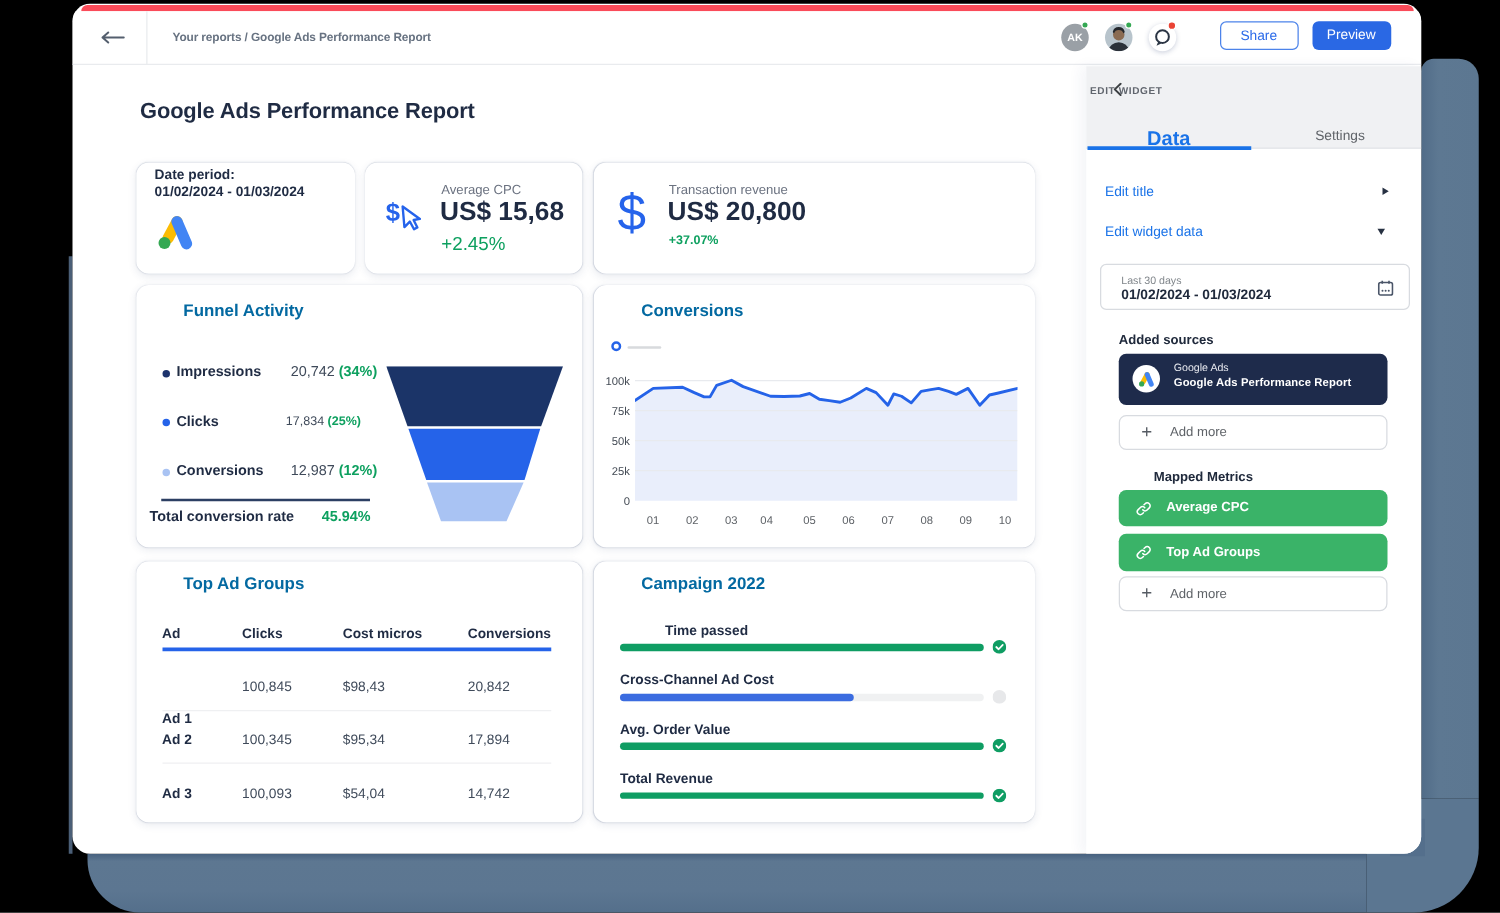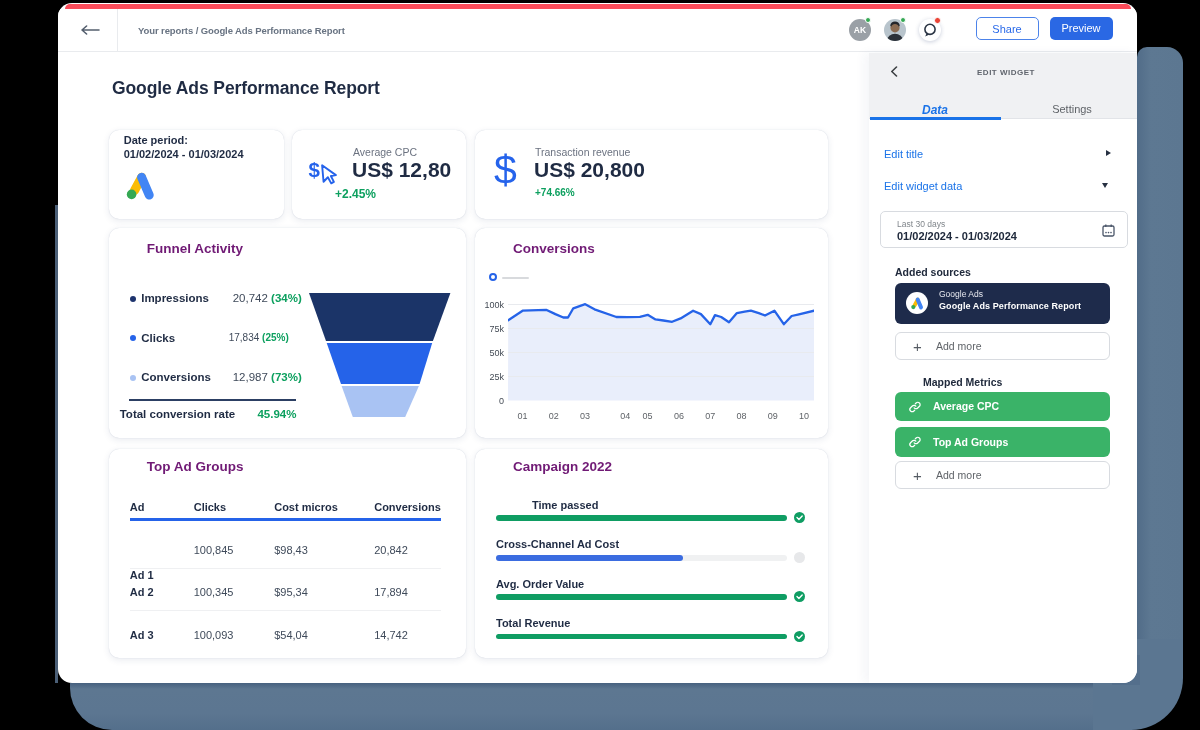--- a/index.html
+++ b/index.html
@@ -11,21 +11,21 @@
 background:linear-gradient(90deg,#516c88 0px,#5d7892 14px,#5c7791 100%);}
 #shleft{position:absolute;left:55.2px;top:205px;width:2.8px;height:478px;z-index:1;background:rgba(88,112,140,.85);}
 .abs{position:absolute;}
 #redbar{left:7px;top:0.8px;width:1066px;height:5.2px;background:#fa4b59;border-radius:7px 7px 0 0;}
 #topbar{left:0;top:5.5px;width:100%;height:43px;background:#fff;border-bottom:1px solid #e9ebee;}
 .navy{color:#1f2b43;}
 .gray{color:#6b7280;}
 .grn{color:#0da05f;}
 
 .card{position:absolute;background:#fff;border-radius:10px;box-shadow:0 0 1px rgba(60,80,120,.25),0 2px 7px rgba(40,60,110,.10);}
-.ctitle{position:absolute;left:21px;font-size:13.5px;font-weight:bold;color:#701a75;padding-left:17px;}
+.ctitle{position:absolute;left:21px;font-size:13.5px;font-weight:bold;color:#0369a1;padding-left:17px;}
 #sidebar{left:811px;top:49.5px;width:268px;height:630.5px;background:#fff;box-shadow:-5px 0 10px rgba(40,60,110,.05);}
 .sbx{position:absolute;left:26px;width:215px;border-radius:6px;}
 .addmore{border:1px solid #d8dbe0;background:#fff;}
 .addmore span.pl{position:absolute;left:17px;top:50%;transform:translateY(-50%);font-size:15px;color:#555b63;font-weight:400;}
 .addmore span.tx{position:absolute;left:40px;top:50%;transform:translateY(-50%);font-size:10.5px;color:#5f6368;}
 .gbtn{background:#3ab368;}
 .gbtn .tx{position:absolute;left:38px;top:50%;transform:translateY(-50%);font-size:10.5px;font-weight:bold;color:#fff;}
 .tri-r{width:0;height:0;border-top:3.8px solid transparent;border-bottom:3.8px solid transparent;border-left:5.2px solid #273142;}
 .tri-d{width:0;height:0;border-left:3.8px solid transparent;border-right:3.8px solid transparent;border-top:5.2px solid #273142;}
 .dot{position:absolute;border-radius:50%;}
@@ -79,43 +79,43 @@
     </svg>
   </div>
   <div class="card" style="left:234px;top:126.5px;width:174px;height:89px;">
     <svg class="abs" style="left:16px;top:26px" width="32" height="34" viewBox="0 0 32 34">
       <text x="0.5" y="20.6" font-size="20.5" font-weight="600" fill="#2563eb" font-family="Liberation Sans">$</text>
       <g transform="translate(14.1,9.2) rotate(-5)">
           <path d="M0 0 L0 16.6 L4.7 12.5 L7.5 18.9 L10.3 17.7 L7.8 11.5 L12.9 11.1 Z" fill="#fff" stroke="#2563eb" stroke-width="1.9" stroke-linejoin="round"></path>
         </g>
     </svg>
     <div class="abs gray" style="left:61px;top:16.5px;font-size:10.5px;">Average CPC</div>
-    <div class="abs navy" style="left:60px;top:28.5px;font-size:21px;font-weight:bold;">US$ 12,80</div>
-    <div class="abs grn" style="left:43px;top:57px;font-size:12px;font-weight:bold;">+2.45%</div>
+    <div class="abs navy" style="left:60px;top:28.5px;font-size:21px;font-weight:bold;">US$ 15,68</div>
+    <div class="abs grn" style="left:61px;top:57px;font-size:15px;font-weight:normal;">+2.45%</div>
   </div>
   <div class="card" style="left:417px;top:126.5px;width:353px;height:89px;">
     <svg class="abs" style="left:18px;top:18px" width="26" height="44" viewBox="0 0 26 44">
       <text x="1" y="36" font-size="41" font-weight="500" fill="#2563eb" font-family="Liberation Sans">$</text>
     </svg>
     <div class="abs gray" style="left:60px;top:16.5px;font-size:10.5px;">Transaction revenue</div>
     <div class="abs navy" style="left:59px;top:28.5px;font-size:21px;font-weight:bold;">US$ 20,800</div>
-    <div class="abs grn" style="left:60px;top:57px;font-size:10px;font-weight:bold;">+74.66%</div>
+    <div class="abs grn" style="left:60px;top:57px;font-size:10px;font-weight:bold;">+37.07%</div>
   </div>
 
   <div class="card" style="left:50.7px;top:224.5px;width:357.3px;height:210px;">
     <div class="ctitle" style="top:13px;">Funnel Activity</div>
     <div class="dot" style="left:21.5px;top:68px;width:6px;height:6px;background:#1d336d;"></div>
     <div class="abs navy" style="left:32.5px;top:64.5px;font-size:11.5px;font-weight:bold;">Impressions</div>
     <div class="abs" style="left:124px;top:64.5px;font-size:11.5px;color:#3f4a5a;">20,742 <span class="grn" style="font-weight:bold">(34%)</span></div>
     <div class="dot" style="left:21.5px;top:107.5px;width:6px;height:6px;background:#2563e9;"></div>
     <div class="abs navy" style="left:32.5px;top:104px;font-size:11.5px;font-weight:bold;">Clicks</div>
     <div class="abs" style="left:120px;top:104px;font-size:10px;color:#3f4a5a;text-align:center;">17,834 <span class="grn" style="font-weight:bold">(25%)</span></div>
     <div class="dot" style="left:21.5px;top:147px;width:6px;height:6px;background:#a9c3f3;"></div>
     <div class="abs navy" style="left:32.5px;top:143.5px;font-size:11.5px;font-weight:bold;">Conversions</div>
-    <div class="abs" style="left:124px;top:143.5px;font-size:11.5px;color:#3f4a5a;">12,987 <span class="grn" style="font-weight:bold">(73%)</span></div>
+    <div class="abs" style="left:124px;top:143.5px;font-size:11.5px;color:#3f4a5a;">12,987 <span class="grn" style="font-weight:bold">(12%)</span></div>
     <div class="abs" style="left:20.7px;top:171.5px;width:167px;height:1.5px;background:#2c3f63;"></div>
     <div class="abs navy" style="left:11px;top:180.7px;font-size:11.5px;font-weight:bold;">Total conversion rate</div>
     <div class="abs grn" style="left:134.8px;top:180.7px;width:53px;text-align:right;font-size:11.5px;font-weight:bold;">45.94%</div>
     <svg class="abs" style="left:200px;top:65px" width="143" height="125" viewBox="0 0 143 125">
       <polygon points="0,0 141.4,0 123.9,48 17,48" fill="#1b3468"></polygon>
       <polygon points="17.7,50 123.2,50 110.6,91 32,91" fill="#2563e9"></polygon>
       <polygon points="32.6,93 109.9,93 96.2,124 43.8,124" fill="#a9c3f3"></polygon>
     </svg>
   </div>
 
@@ -133,21 +133,21 @@
       <line x1="0" y1="21.5" x2="306" y2="21.5" stroke="#e8eaee" stroke-width="1"></line>
       <line x1="0" y1="45.5" x2="306" y2="45.5" stroke="#e8eaee" stroke-width="1"></line>
       <line x1="0" y1="69.5" x2="306" y2="69.5" stroke="#e8eaee" stroke-width="1"></line>
       <line x1="0" y1="93.5" x2="306" y2="93.5" stroke="#e8eaee" stroke-width="1"></line>
       <polyline points="0.2,37.3 14.6,27.7 38.1,26.8 47.4,31.1 55.3,34.5 60.0,34.5 65.3,25.3 77.2,21.2 86.5,26.3 108.4,34.0 119.4,34.2 131.9,33.8 139.7,31.8 147.5,36.4 155.4,37.5 164.1,38.8 172.6,35.4 185.1,27.7 192.9,31.1 202.3,41.2 207.0,32.1 213.2,34.0 221.0,39.3 228.9,30.1 236.7,28.7 242.9,27.7 250.8,30.1 257.0,32.5 266.4,27.7 275.8,41.2 283.6,33.0 289.9,31.6 306.1,27.7" fill="none" stroke="#2563e8" stroke-width="2.3" stroke-linejoin="round" stroke-linecap="round"></polyline>
     </svg>
     <div class="abs" style="left:0;top:183px;font-size:9px;color:#5f6368;">
         <span style="position:absolute;left:39.5px;width:16px;text-align:center;">01</span>
         <span style="position:absolute;left:70.8px;width:16px;text-align:center;">02</span>
         <span style="position:absolute;left:102.1px;width:16px;text-align:center;">03</span>
-        <span style="position:absolute;left:133.3px;width:16px;text-align:left;margin-left:12px;">04</span>
+        <span style="position:absolute;left:133.3px;width:16px;text-align:left;">04</span>
         <span style="position:absolute;left:164.6px;width:16px;text-align:center;">05</span>
         <span style="position:absolute;left:195.9px;width:16px;text-align:center;">06</span>
         <span style="position:absolute;left:227.2px;width:16px;text-align:center;">07</span>
         <span style="position:absolute;left:258.5px;width:16px;text-align:center;">08</span>
         <span style="position:absolute;left:289.7px;width:16px;text-align:center;">09</span>
         <span style="position:absolute;left:321.0px;width:16px;text-align:center;">10</span>
       </div>
   </div>
 
   <div class="card" style="left:50.7px;top:446.4px;width:357.3px;height:209px;">
@@ -199,22 +199,22 @@
         <circle cx="5.5" cy="5.5" r="5.5" fill="#0f9d63"></circle>
         <path d="M3 5.6 L4.9 7.4 L8.2 3.9" stroke="#fff" stroke-width="1.4" fill="none" stroke-linecap="round" stroke-linejoin="round"></path>
       </svg>
   </div>
 
   <div class="abs" id="sidebar">
     <div class="abs" style="left:0;top:0;width:100%;height:66.5px;background:#f0f1f3;border-bottom:1px solid #e2e4e8;"></div>
     <svg class="abs" style="left:21px;top:13px" width="8" height="11" viewBox="0 0 8 11">
         <path d="M6.5 1 L1.8 5.5 L6.5 10" stroke="#3c4043" stroke-width="1.6" fill="none" stroke-linecap="round" stroke-linejoin="round"></path>
       </svg>
-    <div class="abs" style="left:3px;top:15px;width:100%;text-align:center;font-size:8px;font-weight:bold;color:#60656d;letter-spacing:.5px;">EDIT WIDGET</div>
-    <div class="abs" style="left:0;top:50.3px;width:132px;text-align:center;font-size:12px;font-weight:bold;color:#1a73e8;font-style:italic;">Data</div>
+    <div class="abs" style="left:3px;top:15px;width:100%;font-size:8px;font-weight:bold;color:#60656d;letter-spacing:.5px;">EDIT WIDGET</div>
+    <div class="abs" style="left:0;top:50.3px;width:132px;text-align:center;font-size:16px;font-weight:bold;color:#1a73e8;">Data</div>
     <div class="abs" style="left:137px;top:50.3px;width:132px;text-align:center;font-size:11px;color:#5f6368;">Settings</div>
     <div class="abs" style="left:1px;top:64.5px;width:131px;height:2.5px;background:#1a73e8;"></div>
     <div class="abs" style="left:15px;top:95.5px;font-size:11px;font-weight:500;color:#1a73e8;">Edit title</div>
     <div class="abs tri-r" style="left:236.5px;top:97.3px;"></div>
     <div class="abs" style="left:15px;top:127.7px;font-size:11px;font-weight:500;color:#1a73e8;">Edit widget data</div>
     <div class="abs tri-d" style="left:232.5px;top:130.6px;"></div>
     <div class="abs" style="left:11px;top:158px;width:248px;height:37px;border:1px solid #d8dbe0;border-radius:5px;">
       <div class="abs" style="left:16px;top:7px;font-size:8.5px;color:#80868b;">Last 30 days</div>
       <div class="abs" style="left:16px;top:18.5px;font-size:11px;font-weight:bold;color:#202a3c;">01/02/2024 - 01/03/2024</div>
       <svg class="abs" style="left:221px;top:12.5px" width="13" height="13" viewBox="0 0 13 13">

